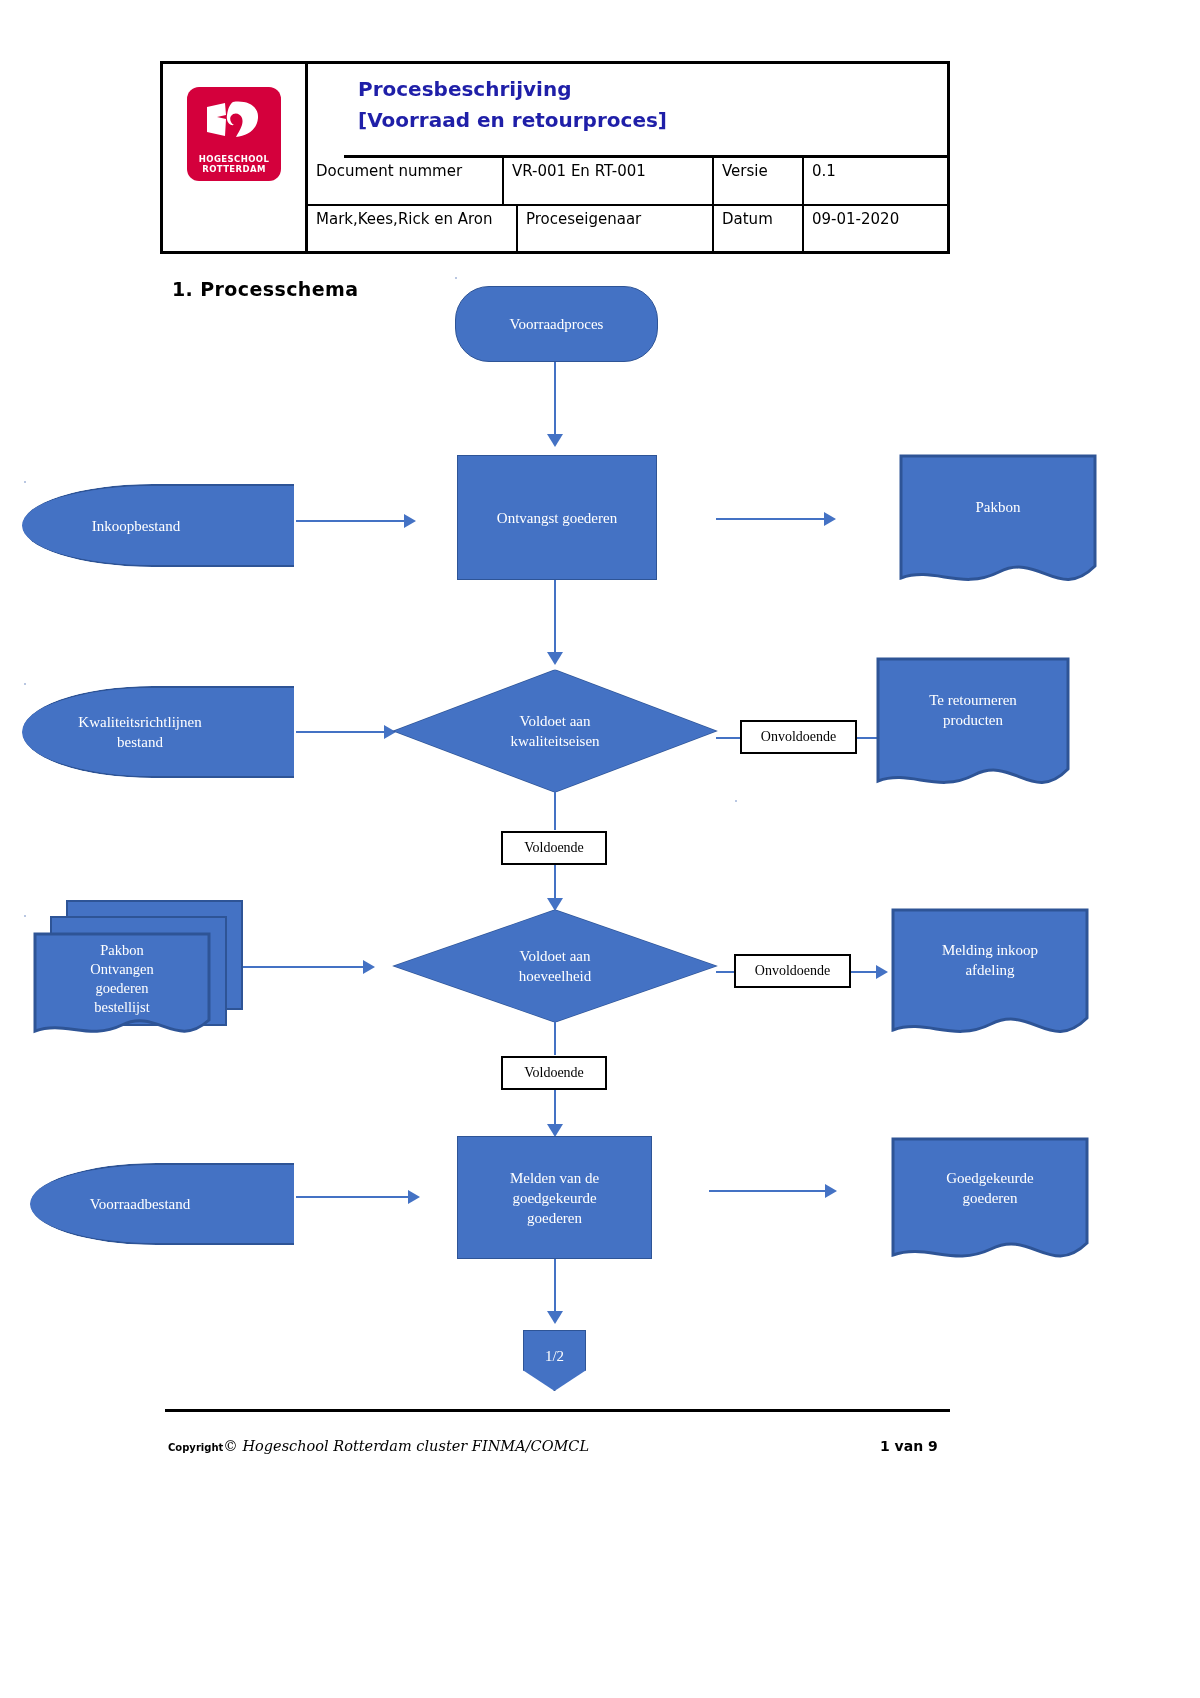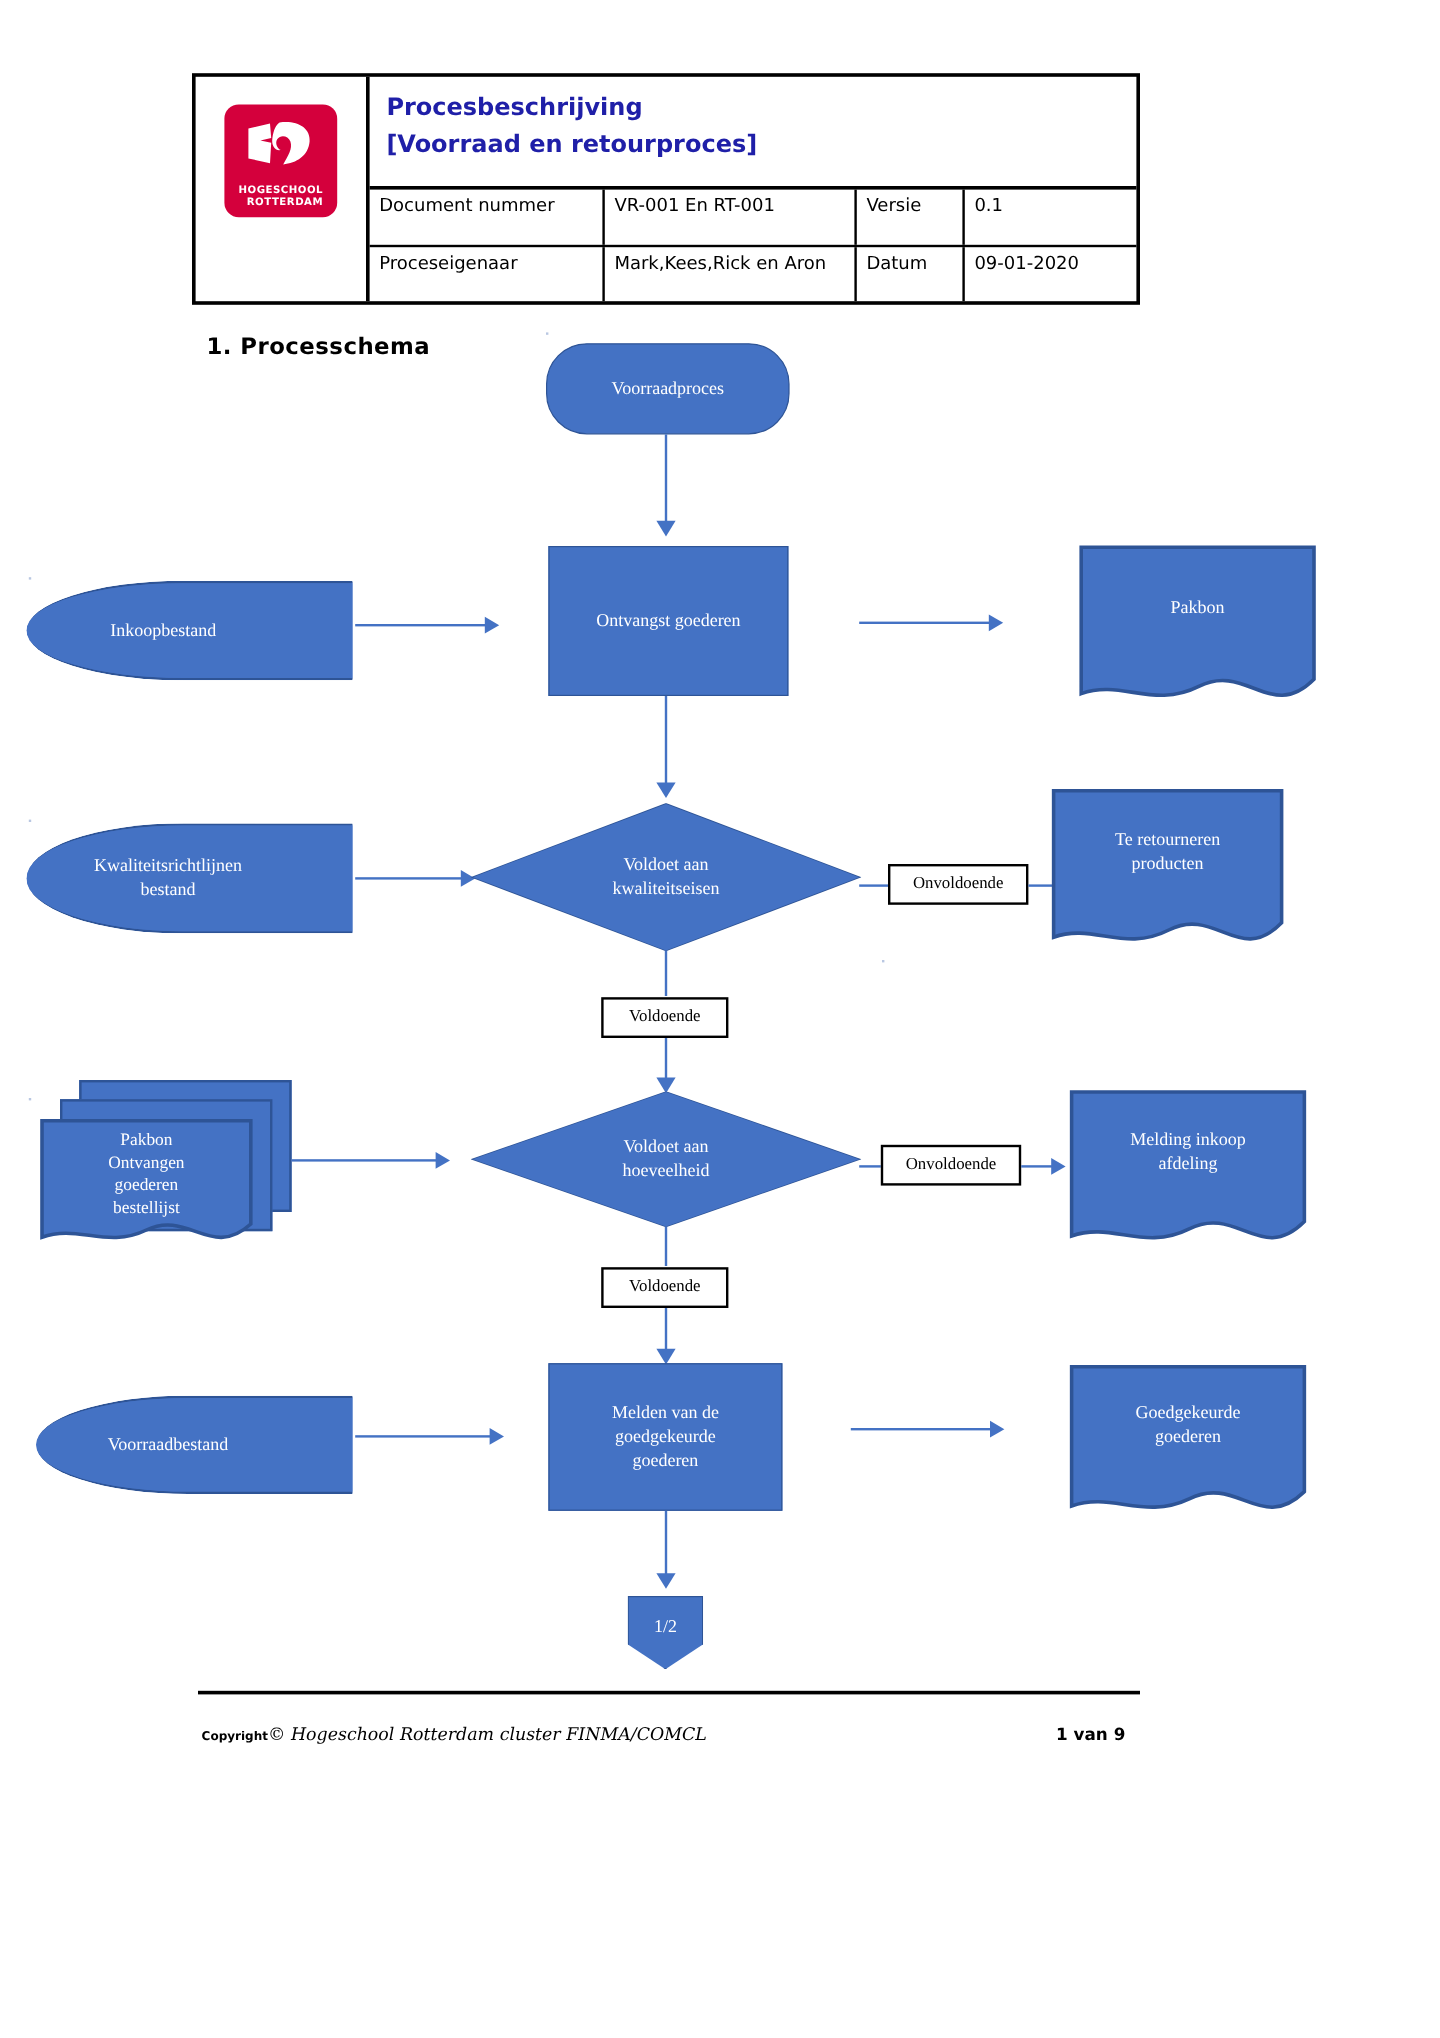--- a/index.html
+++ b/index.html
@@ -24,26 +24,27 @@
     display:flex;align-items:flex-start;justify-content:center;padding-top:23px;
   }
   .logo{
     width:94px;height:94px;border-radius:12px;background:#d4003c;
     position:relative;display:flex;flex-direction:column;
     align-items:center;justify-content:flex-end;padding-bottom:7px;box-sizing:border-box;
   }
   .logo-mark{position:absolute;top:11px;left:50%;transform:translateX(-50%);}
   .logo-txt{
     color:#fff;font-size:8.5px;font-weight:bold;letter-spacing:.4px;
-    line-height:10px;text-align:right;font-family:"DejaVu Sans",sans-serif;
+    line-height:10px;text-align:center;font-family:"DejaVu Sans",sans-serif;
   }
   .hdr-right{flex:1;display:flex;flex-direction:column;}
   .hdr-title-cell{
     height:94px;border-bottom:3px solid #000;box-sizing:border-box;
     padding:10px 0 0 14px;
+    margin-left:36px;
   }
   .hdr-title-cell div{
     color:#1f1fa8;font-size:20px;font-weight:bold;line-height:31px;
     font-family:"DejaVu Sans",sans-serif;
   }
   .hdr-rows{flex:1;display:flex;flex-direction:column;justify-content:center;}
   .hdr-row{
     display:flex;flex:1;border-bottom:2px solid #000;box-sizing:border-box;
   }
   .hdr-row:last-child{border-bottom:none;}
@@ -162,22 +163,22 @@
         <div>[Voorraad en retourproces]</div>
       </div>
       <div class="hdr-rows">
         <div class="hdr-row">
           <div class="hc hc-a">Document nummer</div>
           <div class="hc hc-b">VR-001 En RT-001</div>
           <div class="hc hc-c">Versie</div>
           <div class="hc hc-d">0.1</div>
         </div>
         <div class="hdr-row">
+          <div class="hc hc-b">Mark,Kees,Rick en Aron</div>
           <div class="hc hc-a">Proceseigenaar</div>
-          <div class="hc hc-b">Mark,Kees,Rick en Aron</div>
           <div class="hc hc-c">Datum</div>
           <div class="hc hc-d">09-01-2020</div>
         </div>
       </div>
     </div>
   </div>
 
   <div class="sec-title">1. Processchema</div>
 
   <div class="flow">

